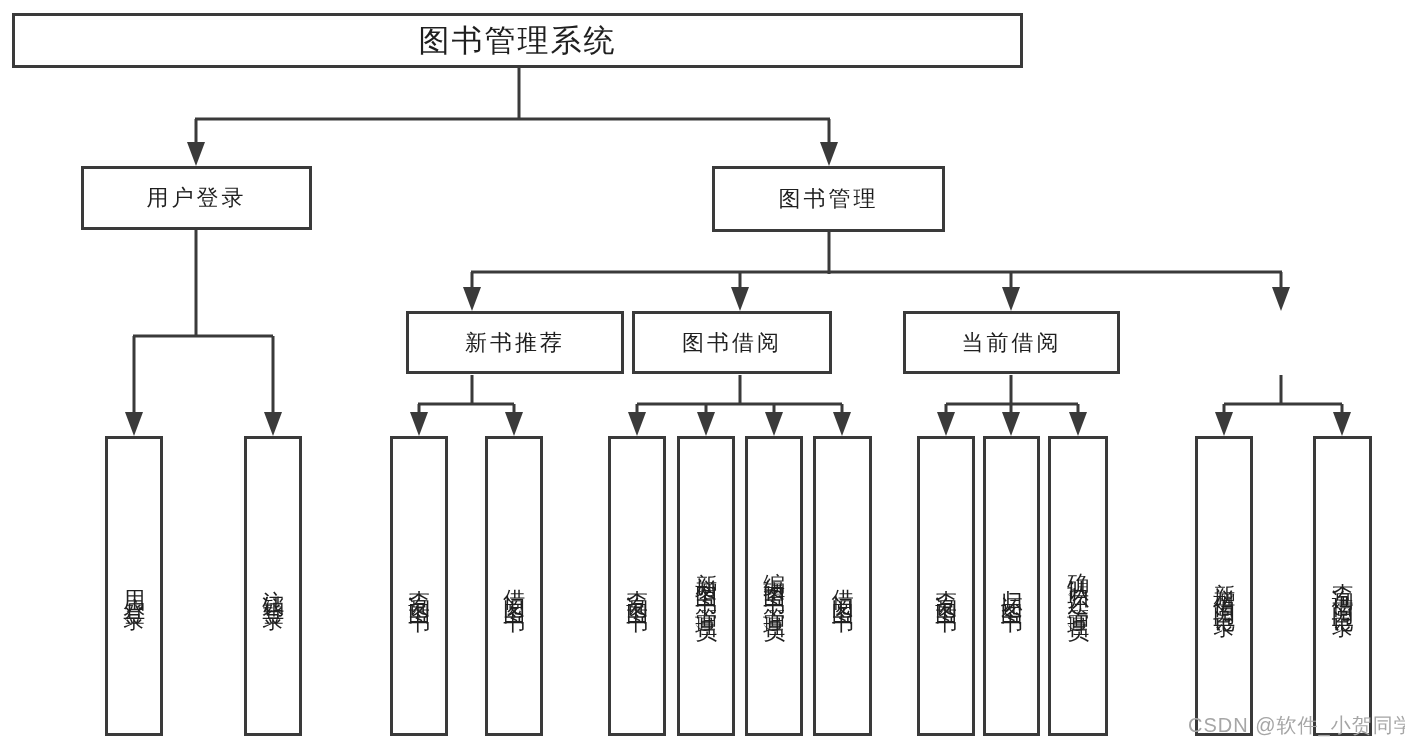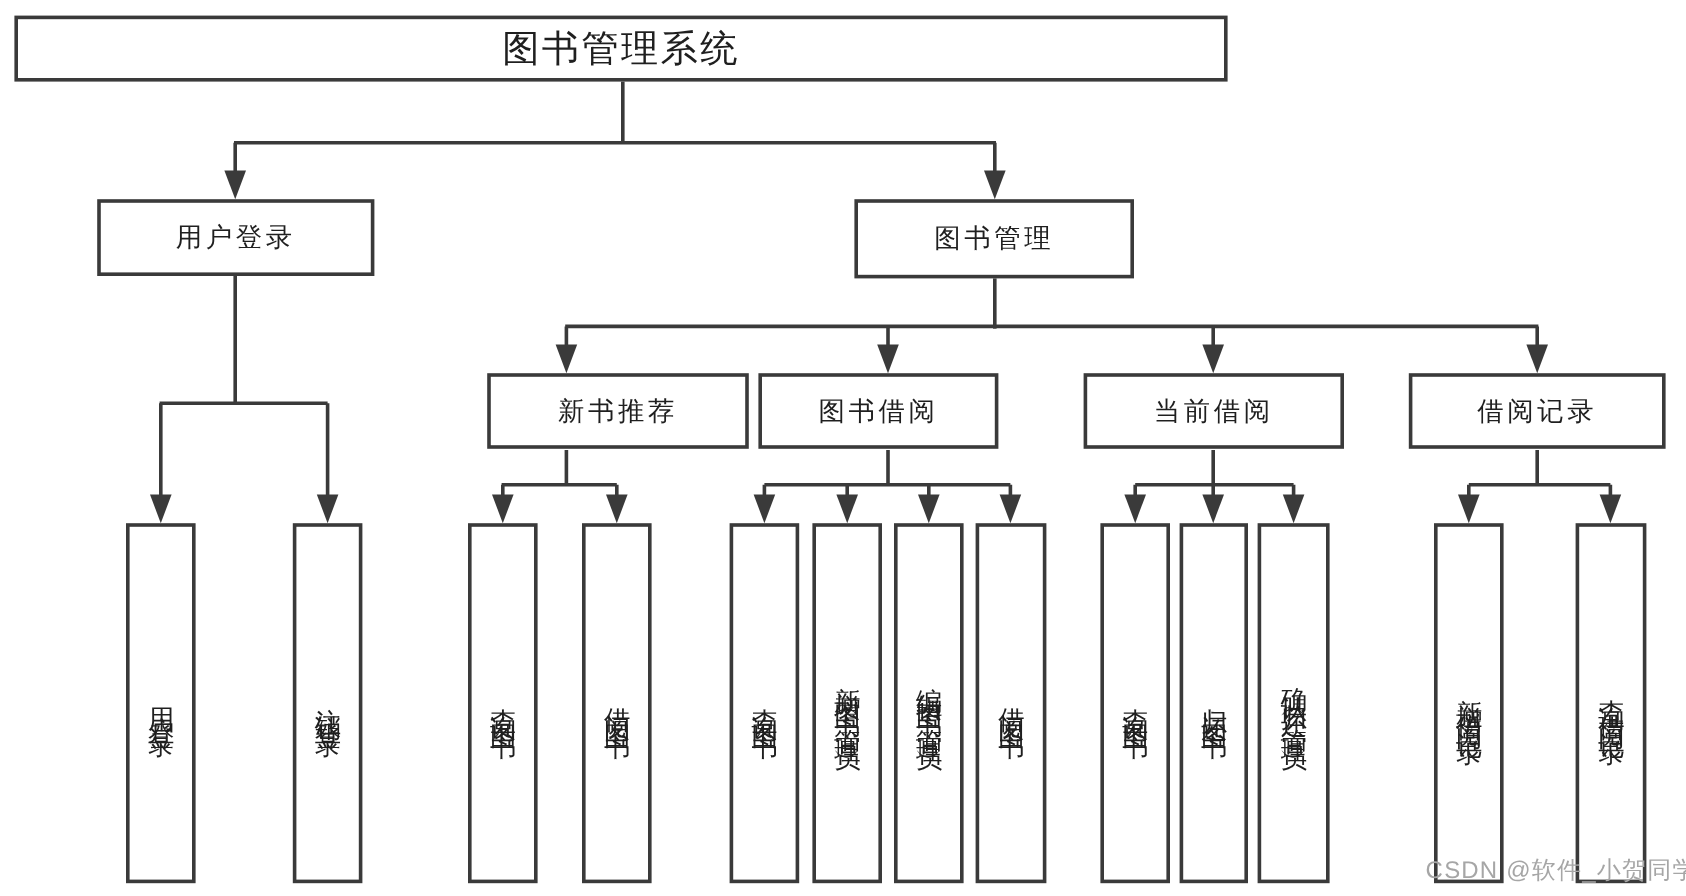--- a/index.html
+++ b/index.html
@@ -84,23 +84,20 @@
 
   <div class="box h" style="left:362px;top:311px;width:218px;height:63px;margin-left:44px;">
     <span>新书推荐</span>
   </div>
   <div class="box h" style="left:632px;top:311px;width:200px;height:63px;">
     <span>图书借阅</span>
   </div>
   <div class="box h" style="left:903px;top:311px;width:217px;height:63px;">
     <span>当前借阅</span>
   </div>
-  <div class="box h" style="left:1174px;top:311px;width:214px;height:63px;">
-    <span>借阅记录</span>
-  </div>
 
   <div class="box v" style="left:105px;top:436px;width:58px;height:300px;">
     <span class="vtext">用户登录</span>
   </div>
   <div class="box v" style="left:244px;top:436px;width:58px;height:300px;">
     <span class="vtext">注销登录</span>
   </div>
 
   <div class="box v" style="left:390px;top:436px;width:58px;height:300px;">
     <span class="vtext">查询图书</span>

